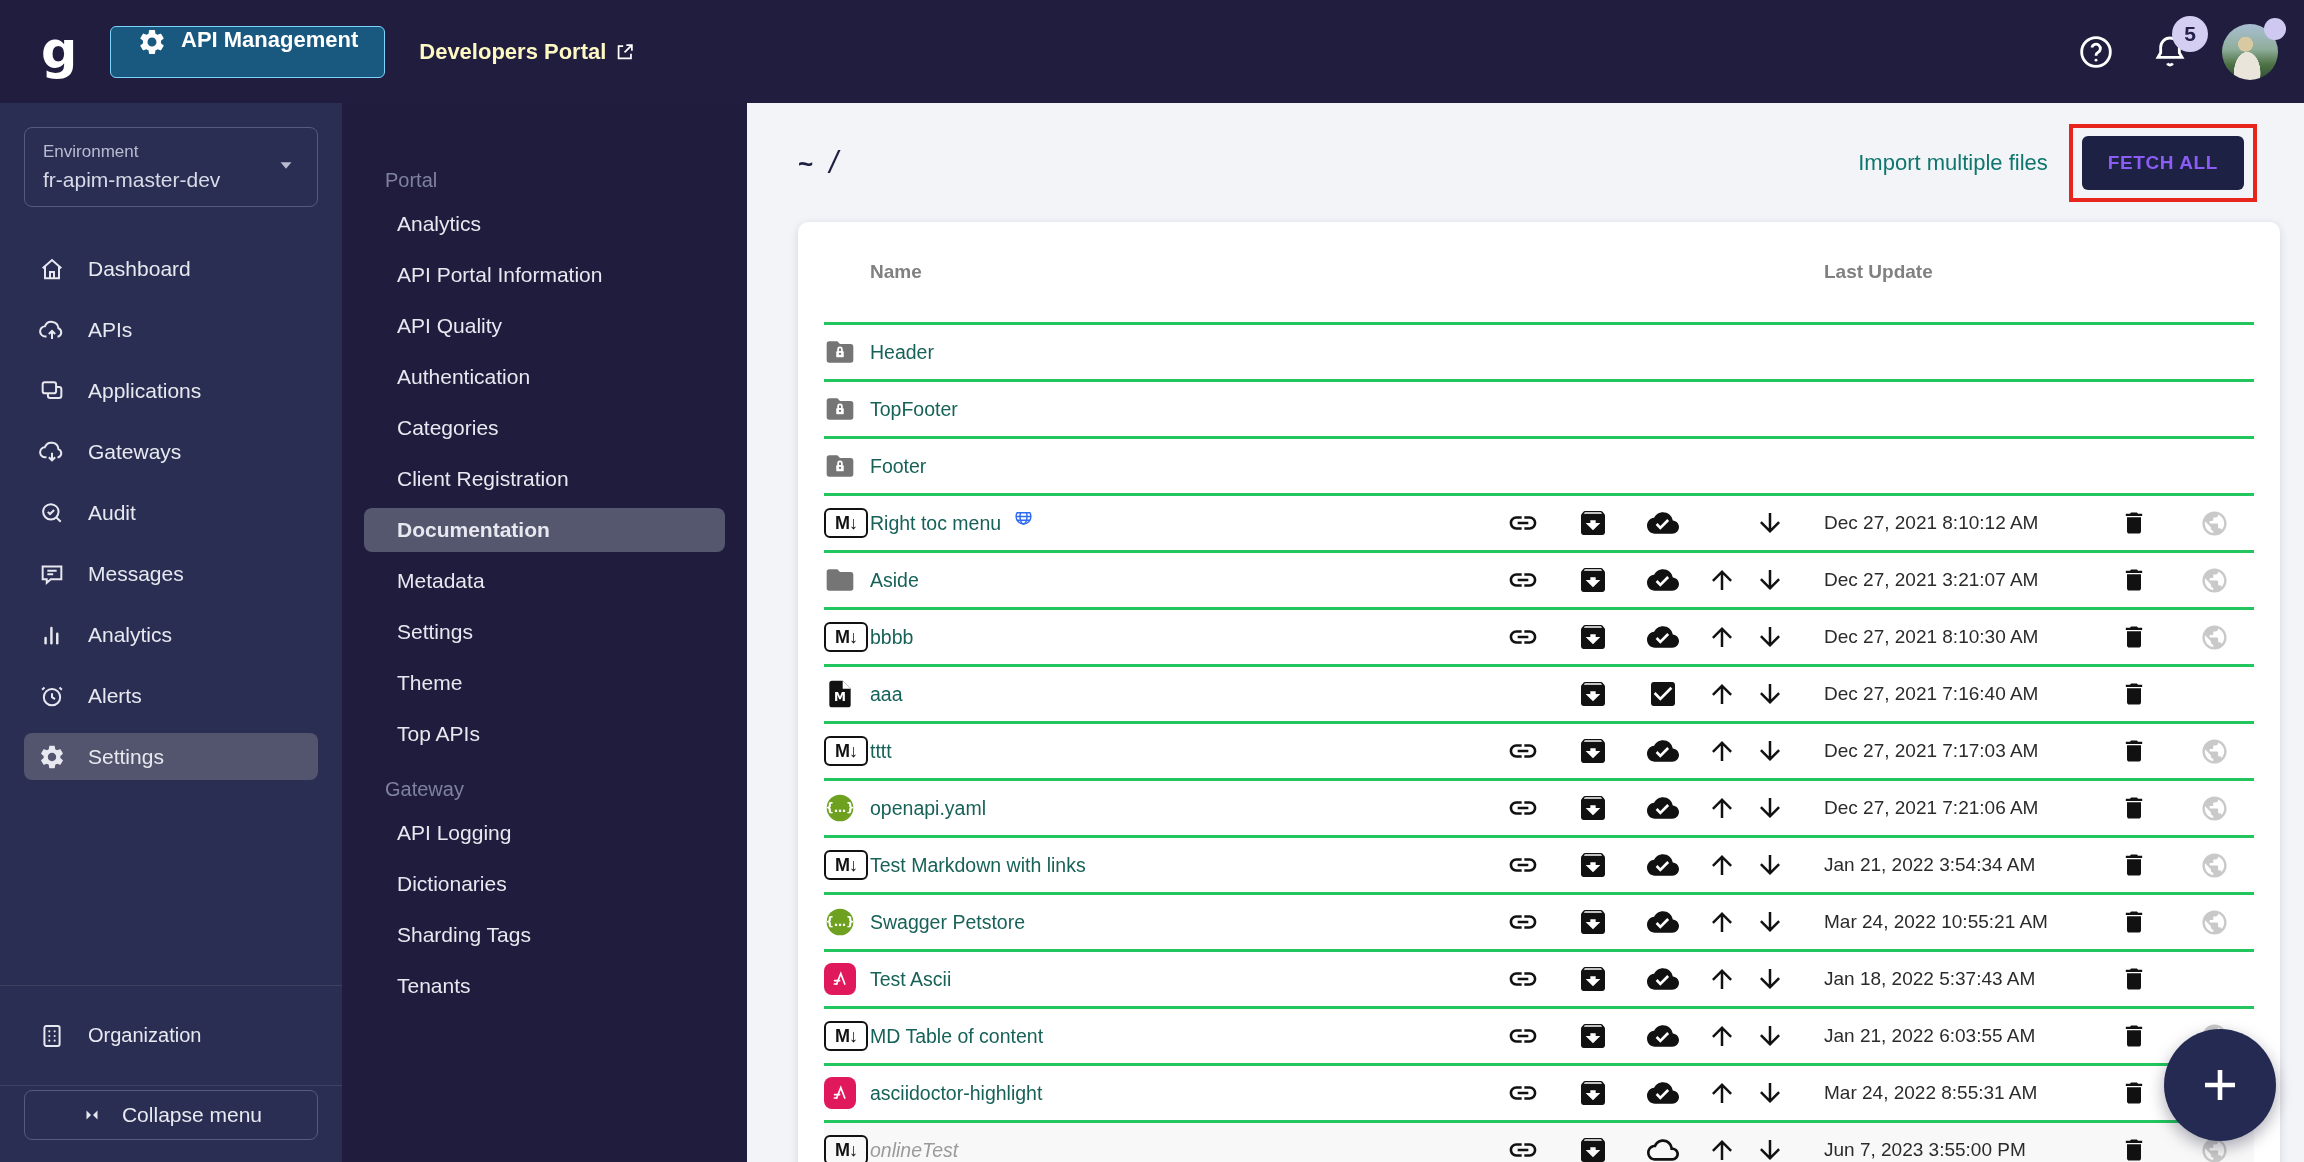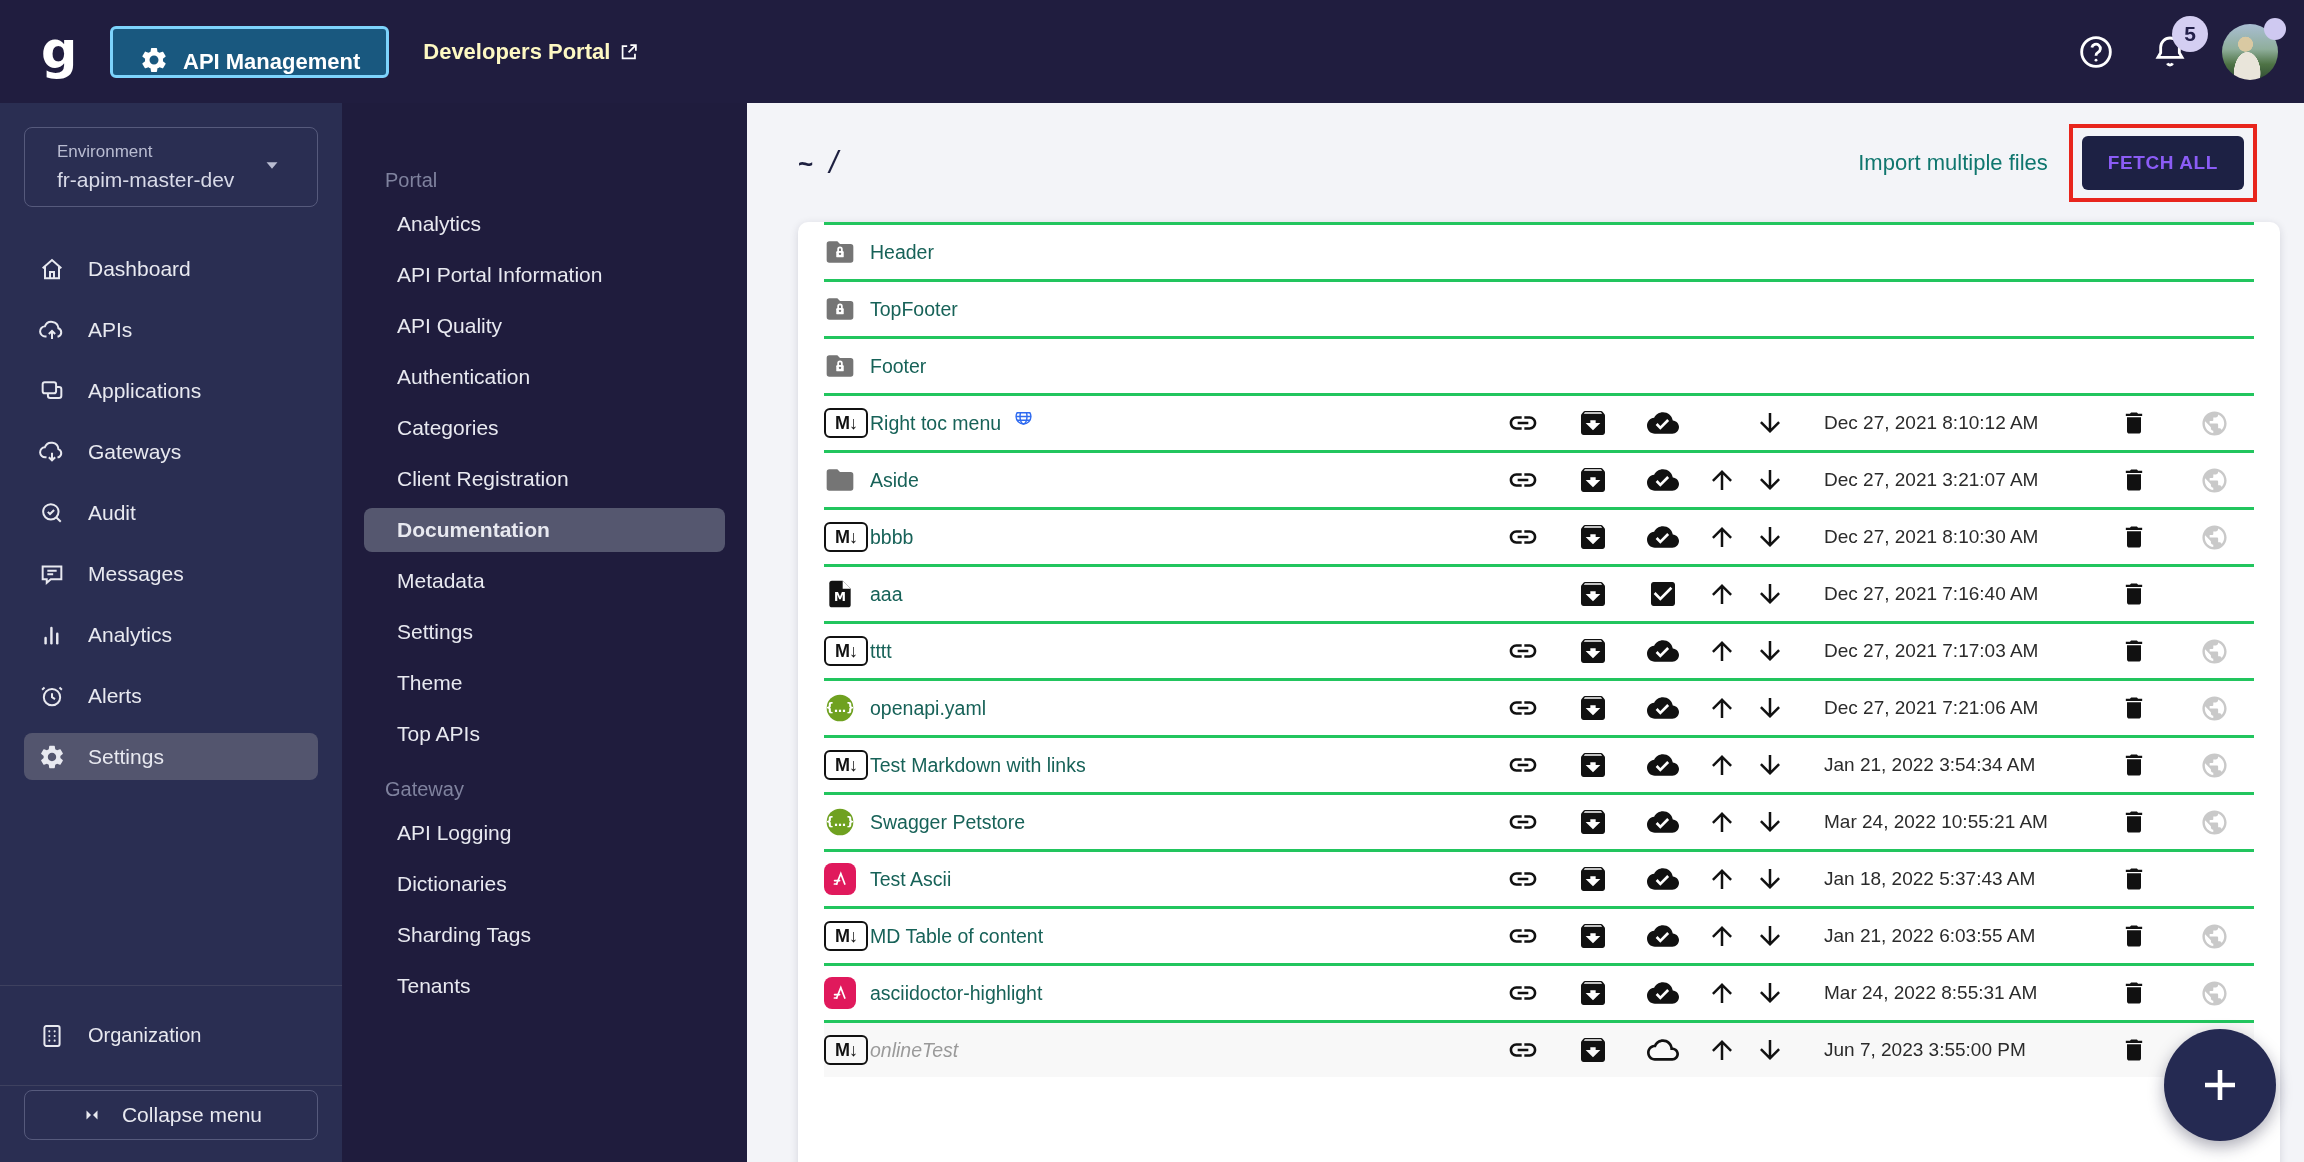--- a/index.html
+++ b/index.html
@@ -4,22 +4,22 @@
 <style>
   * { margin:0; padding:0; box-sizing:border-box; }
   html,body { width:2304px; height:1162px; overflow:hidden; }
   body { font-family:"Liberation Sans", sans-serif; background:#f3f4f8; position:relative; }
 
   
   .topbar { position:absolute; top:0; left:0; width:2304px; height:103px; background:#201d3f;
             display:flex; align-items:center; z-index:50; }
   .logo { width:70px; margin-left:24px; display:flex; justify-content:center; }
   .logo svg { width:44px; height:58px; }
-  .app-switcher { margin-left:16px; height:52px; padding:0 26px; background:#19587f; border:3px solid #7dd3fc;
-                  border-radius:6px; display:flex; align-items:flex-end; gap:14px; color:#fff;
+  .app-switcher { margin-left:16px; height:52px; padding:0 26px; background:#19587f; border:1px solid #7dd3fc;
+                  border-radius:6px; display:flex; align-items:flex-start; gap:14px; color:#fff;
                   font-size:22px; font-weight:700; cursor:pointer; }
   .app-switcher svg { width:30px; height:30px; }
   .portal-link { margin-left:34px; display:flex; align-items:center; gap:8px; color:#fef9c3;
                  font-size:22px; font-weight:700; cursor:pointer; }
   .portal-link svg { width:22px; height:22px; }
   .topbar-right { margin-left:auto; display:flex; align-items:center; gap:30px; margin-right:26px; }
   .icon-btn { width:44px; height:44px; color:#fff; cursor:pointer; position:relative; display:flex; align-items:center; justify-content:center; }
   .icon-btn svg { width:40px; height:40px; }
   .bell-badge { position:absolute; top:-14px; right:-16px; width:36px; height:36px; border-radius:50%;
                 background:#d4cef2; color:#23204a; font-size:21px; font-weight:700;
@@ -27,21 +27,21 @@
   .avatar { width:56px; height:56px; border-radius:50%; position:relative; cursor:pointer;
             background:
               radial-gradient(circle at 42% 36%, #d9c9a2 0 15%, rgba(0,0,0,0) 16%),
               radial-gradient(ellipse at 45% 88%, #e9e5da 0 30%, rgba(0,0,0,0) 31%),
               linear-gradient(180deg,#a9bed3 0%,#8fae9b 45%,#4e7345 72%,#2f4b33 100%); }
   .avatar-dot { position:absolute; top:-6px; right:-8px; width:22px; height:22px; border-radius:50%; background:#cfc9f1; }
 
   
   .sidebar { position:absolute; top:103px; left:0; width:342px; height:1059px; background:#2a2e52;
              display:flex; flex-direction:column; color:#e8e9f0; }
-  .env-box { margin:24px; padding:14px 32px; border:1px solid #565a7c; border-radius:8px; cursor:pointer;
+  .env-box { margin:24px; padding:14px 18px; border:1px solid #565a7c; border-radius:8px; cursor:pointer;
              display:flex; align-items:center; }
   .env-texts { flex:1; }
   .env-label { font-size:17px; color:#b9bcd1; margin-bottom:6px; }
   .env-value { font-size:21px; color:#d8dae8; }
   .env-caret { color:#b9bcd1; }
   .env-caret svg { width:26px; height:26px; }
   .nav { margin-top:14px; }
   .nav-item { height:47px; margin:0 24px 14px 24px; border-radius:8px; display:flex; align-items:center;
               gap:22px; padding:0 14px; cursor:pointer; font-size:21px; }
   .nav-item.selected { background:#53556e; }
@@ -337,20 +337,32 @@
     <div class="header-actions">
       <span class="import-link">Import multiple files</span>
       <div class="fetch-wrap">
         <button class="fetch-btn">FETCH ALL</button>
         <div class="fetch-annotation"></div>
       </div>
     </div>
   </div>
 
   <div class="card">
+    <div class="tgrid thead">
+      <div></div>
+      <div>Name</div>
+      <div></div>
+        <div></div>
+        <div></div>
+        <div></div>
+        <div></div>
+      <div class="th-date">Last Update</div>
+      <div></div>
+        <div></div>
+    </div>
     <div id="table-body">
         <div class="tgrid trow">
           <div>
             <div class="ni">
               <svg viewBox="0 0 24 24">
                 <path fill="#757575" d="M10 4l2 2h8a2 2 0 0 1 2 2v10a2 2 0 0 1-2 2H4a2 2 0 0 1-2-2V6a2 2 0 0 1 2-2h6z"></path>
                 <path d="M10.6 11.2V10a1.4 1.4 0 0 1 2.8 0v1.2" stroke="#fff" stroke-width="1.3" fill="none"></path>
                 <rect x="9.2" y="11.2" width="5.6" height="4.8" rx="0.9" fill="#fff"></rect>
                 <circle cx="12" cy="13.4" r="0.9" fill="#757575"></circle>
               </svg>

